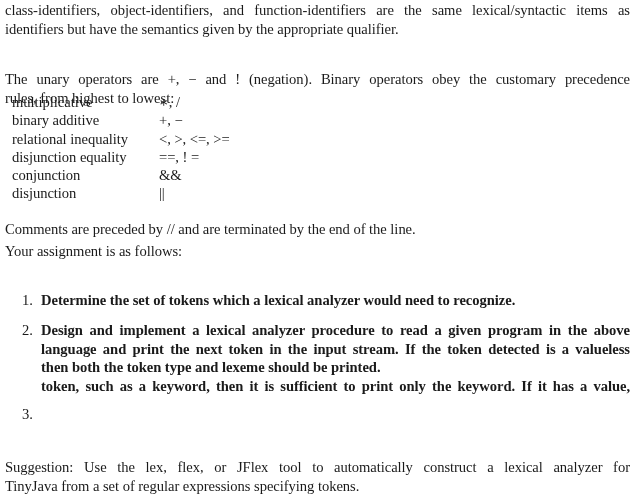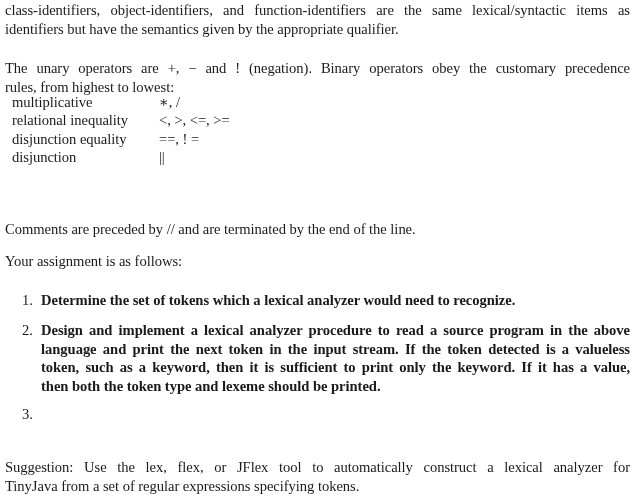--- a/index.html
+++ b/index.html
@@ -33,38 +33,38 @@
     .para .line {
       display: block;
       text-align: justify;
       text-align-last: justify;
       white-space: nowrap;
     }
     .para .line.last {
       text-align-last: left;
     }
     .p1 { position: absolute; top: 1px; left: 0; width: 625px; }
-    .p2 { position: absolute; top: 59px; left: 0; width: 625px; }
+    .p2 { position: absolute; top: 70px; left: 0; width: 625px; }
     .optable {
       position: absolute;
       top: 93px;
       left: 7px;
       border-collapse: collapse;
     }
     .optable td {
       padding: 0;
       height: 18.3px;
       line-height: 18.3px;
       vertical-align: middle;
       white-space: nowrap;
     }
     .optable td.cat { width: 147px; }
     .optable td.ops { padding-left: 0; }
     .p3 { position: absolute; top: 220px; left: 0; }
-    .p4 { position: absolute; top: 252px; left: 0; }
+    .p4 { position: absolute; top: 242px; left: 0; }
     .item {
       position: absolute;
       left: 0;
       width: 625px;
     }
     .item .num {
       position: absolute;
       left: 17px;
       top: 0;
     }
@@ -104,26 +104,34 @@
     <span class="line last">rules, from highest to lowest:</span>
   </div>
 
   <table class="optable">
     <tbody>
       <tr>
         <td class="cat">multiplicative</td>
         <td class="ops">∗, /</td>
       </tr>
       <tr>
+        <td class="cat">binary additive</td>
+        <td class="ops">+, −</td>
+      </tr>
+      <tr>
         <td class="cat">relational inequality</td>
         <td class="ops">&lt;, &gt;, &lt;=, &gt;=</td>
       </tr>
       <tr>
         <td class="cat">disjunction equality</td>
         <td class="ops">==, ! =</td>
+      </tr>
+      <tr>
+        <td class="cat">conjunction</td>
+        <td class="ops">&amp;&amp;</td>
       </tr>
       <tr>
         <td class="cat">disjunction</td>
         <td class="ops">||</td>
       </tr>
     </tbody>
   </table>
 
   <p class="para p3">Comments are preceded by // and are terminated by the end of the line.</p>
 
@@ -132,24 +140,24 @@
   <div class="item i1">
     <span class="num">1.</span>
     <div class="body">
       <span class="line last">Determine the set of tokens which a lexical analyzer would need to recognize.</span>
     </div>
   </div>
 
   <div class="item i2">
     <span class="num">2.</span>
     <div class="body">
-      <span class="line">Design and implement a lexical analyzer procedure to read a source program in the above</span>
+      <span class="line">Design and implement a lexical analyzer procedure to read a given program in the above</span>
       <span class="line">language and print the next token in the input stream. If the token detected is a valueless</span>
+      <span class="line last">then both the token type and lexeme should be printed.</span>
       <span class="line">token, such as a keyword, then it is sufficient to print only the keyword. If it has a value,</span>
-      <span class="line last">then both the token type and lexeme should be printed.</span>
     </div>
   </div>
 
   <div class="item i3">
     <span class="num">3.</span>
     <div class="body">
     </div>
   </div>
 
   <div class="para p5">

